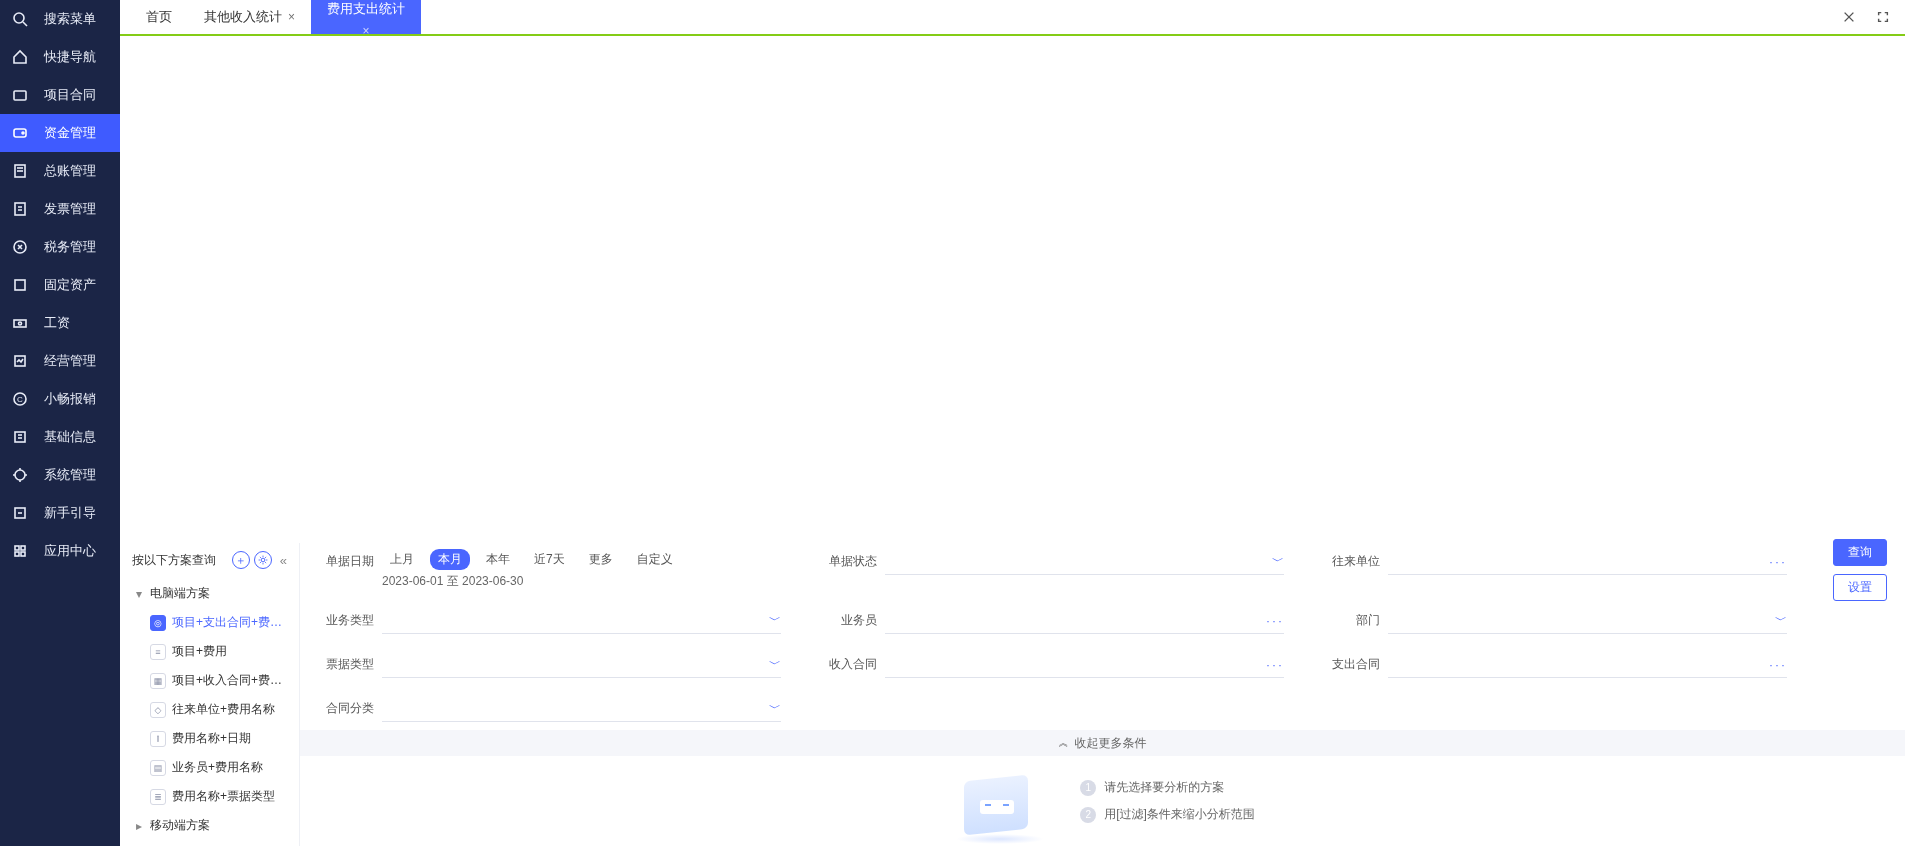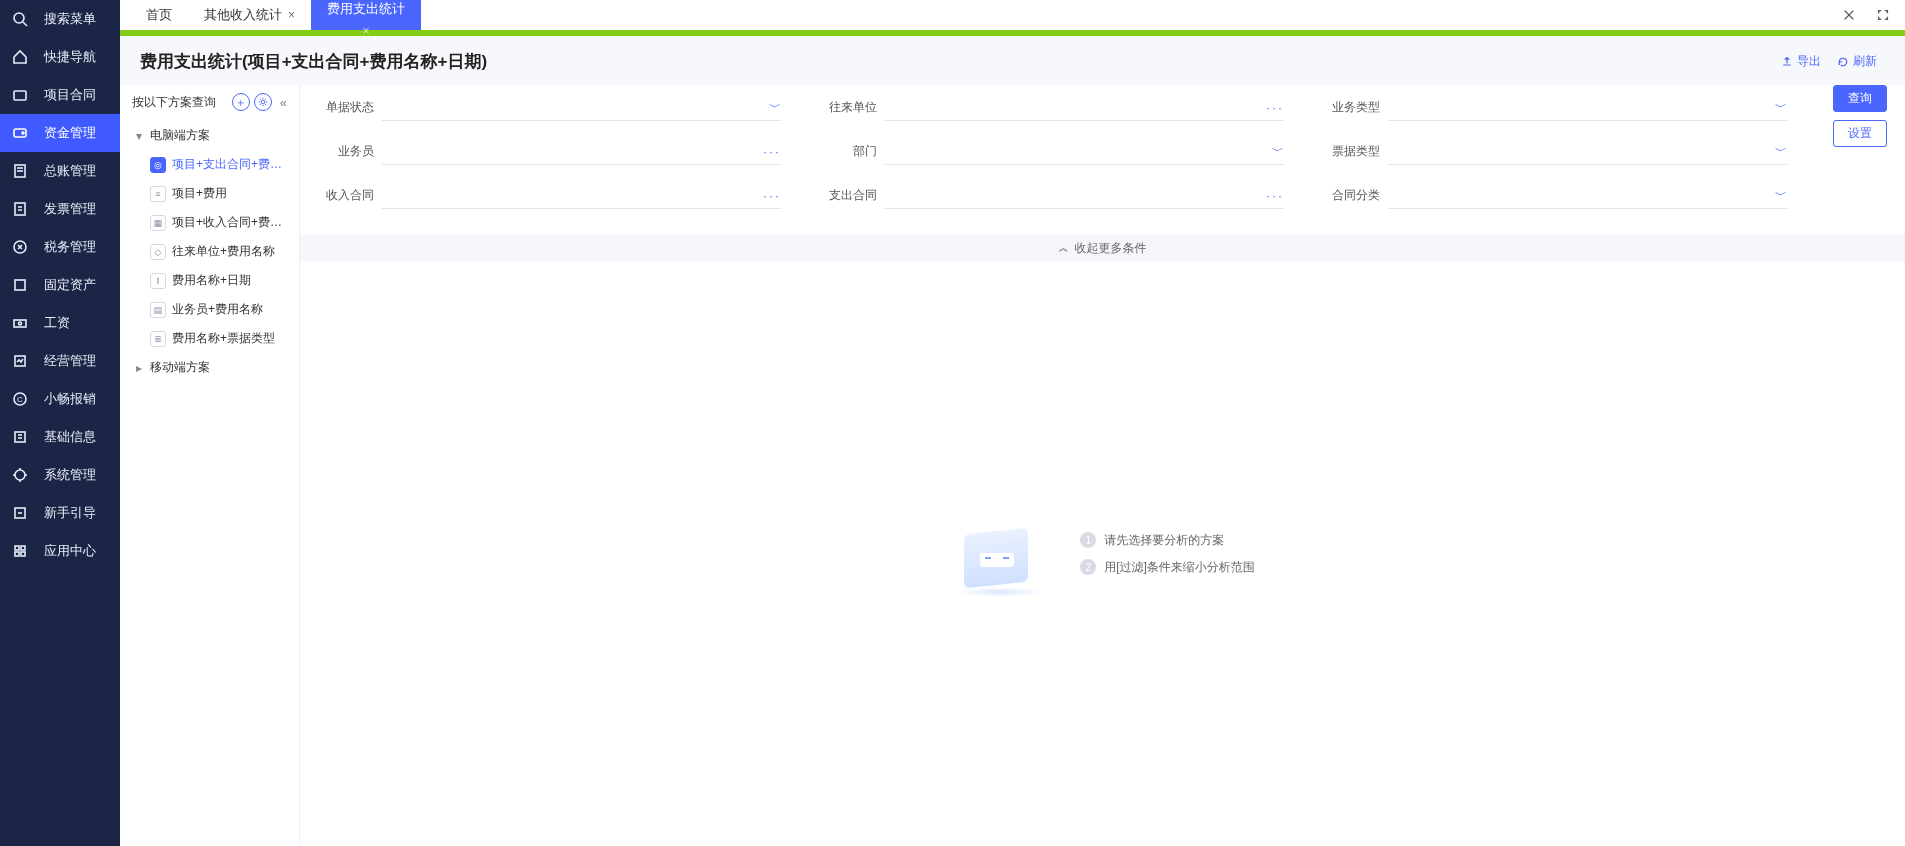--- a/index.html
+++ b/index.html
@@ -9,36 +9,36 @@
   
   .sidebar { width: 120px; background: #1b2546; color: #cfd5e6; flex-shrink: 0; padding-top: 0; }
   .side-item { display: flex; align-items: center; gap: 16px; padding: 10px 12px; cursor: pointer; font-size: 13px; color: #e8ecf7; }
   .side-item.active { background: #3f5bff; color: #fff; }
   .side-icon { width: 16px; height: 16px; display: inline-flex; align-items: center; justify-content: center; flex-shrink: 0; }
   .side-icon svg { stroke: currentColor; fill: none; stroke-width: 1.6; }
 
   
   .main { flex: 1; display: flex; flex-direction: column; min-width: 0; }
   
-  .tabs { display: flex; align-items: center; height: 36px; border-bottom: 6px solid #84cc16; padding-left: 10px; position: relative; }
+  .tabs { display: flex; align-items: center; height: 36px; border-bottom: 2px solid #84cc16; padding-left: 10px; position: relative; }
   .tab { display: flex; align-items: center; gap: 6px; padding: 0 16px; height: 100%; font-size: 13px; color: #333; cursor: pointer; }
   .tab.active { background: #4a66ff; color: #fff; font-weight: 500; flex-direction: column; }
   .tab .close { font-size: 12px; opacity: .7; }
   .tabs .tab-right { margin-left: auto; display: flex; align-items: center; gap: 10px; padding-right: 10px; }
   .icon-btn { width: 24px; height: 24px; display: inline-flex; align-items: center; justify-content: center; border-radius: 3px; cursor: pointer; color: #555; }
 
   
   .titlebar { display: flex; align-items: center; padding: 14px 20px 12px 20px; background: #f7f8fb;}
   .titlebar h1 { font-size: 17px; font-weight: 600; color: #222; }
   .titlebar .spacer { flex: 1; }
   .link-btn { display: inline-flex; align-items: center; gap: 4px; color: #4a66ff; font-size: 12px; padding: 3px 8px; cursor: pointer; }
   .link-btn svg { stroke: #4a66ff; fill: none; stroke-width: 1.6; width: 12px; height: 12px; }
 
   
-  .body { flex: 1; display: flex; min-height: 0; }
+  .body { flex: 1; display: flex; min-height: 0; align-items: flex-end; }
   
   .scheme-panel { width: 180px; border-right: 1px solid #eef0f5; flex-shrink: 0; display: flex; flex-direction: column; }
   .scheme-head { display: flex; align-items: center; padding: 8px 8px 8px 12px; gap: 4px; }
   .scheme-head .sh-label { flex: 1; font-size: 12px; color: #333; }
   .circle-btn { width: 18px; height: 18px; border: 1px solid #4a66ff; color: #4a66ff; border-radius: 50%; display: inline-flex; align-items: center; justify-content: center; font-size: 11px; cursor: pointer; }
   .collapse-btn { color: #888; cursor: pointer; padding: 0 4px; font-size: 13px; }
   .tree { padding: 2px 6px 6px 6px; }
   .tree-group { padding-left: 6px; }
   .tree-group-title { display: flex; align-items: center; gap: 4px; padding: 6px 4px; color: #333; font-size: 12px; cursor: pointer; }
   .tree-caret { width: 10px; display: inline-block; color: #888; }
@@ -252,37 +252,20 @@
             </svg>
           </span>
         <span class="icon-btn">
             <svg width="14" height="14" viewBox="0 0 16 16" stroke="currentColor" fill="none" stroke-width="1.6">
               <path d="M3 6 V3 H6 M10 3 H13 V6 M13 10 V13 H10 M6 13 H3 V10"></path>
             </svg>
           </span>
       </div>
     </div>
 
-    <div class="titlebar">
-      <h1>费用支出统计(项目+支出合同+费用名称+日期)</h1>
-      <div class="spacer"></div>
-      <span class="link-btn">
-        <svg viewBox="0 0 16 16">
-            <path d="M8 2 V10 M5 5 L8 2 L11 5 M3 12 H13"></path>
-          </svg>
-        <span>导出</span>
-      </span>
-      <span class="link-btn">
-        <svg viewBox="0 0 16 16">
-            <path d="M3 8 A5 5 0 1 1 5 12"></path>
-            <path d="M3 12 V8 H7"></path>
-          </svg>
-        <span>刷新</span>
-      </span>
-    </div>
 
     <div class="body">
 
       <aside class="scheme-panel">
         <div class="scheme-head">
           <span class="sh-label">按以下方案查询</span>
           <span class="circle-btn">＋</span>
           <span class="circle-btn">
               <svg width="10" height="10" viewBox="0 0 16 16" stroke="currentColor" fill="none" stroke-width="1.6">
                 <circle cx="8" cy="8" r="3"></circle>
@@ -333,20 +316,34 @@
             </div>
           </div>
         </div>
       </aside>
 
       <div class="content">
         <div class="filters-wrap">
           <div class="filters">
 
             <div class="filter-row">
+              <div class="fl">单据日期</div>
+              <div class="fc">
+                <div class="date-quick">
+                  <span class="dq">上月</span>
+                  <span class="dq active">本月</span>
+                  <span class="dq">本年</span>
+                  <span class="dq">近7天</span>
+                  <span class="dq">更多</span>
+                  <span class="dq">自定义</span>
+                </div>
+                <div class="date-range">2023-06-01 至 2023-06-30</div>
+              </div>
+            </div>
+            <div class="filter-row">
               <div class="fl">单据状态</div>
               <div class="fc">
                   <div class="input-line">
                     <span class="chev">﹀</span>
                   </div>
                 </div>
             </div>
             <div class="filter-row">
               <div class="fl">往来单位</div>
               <div class="fc">

